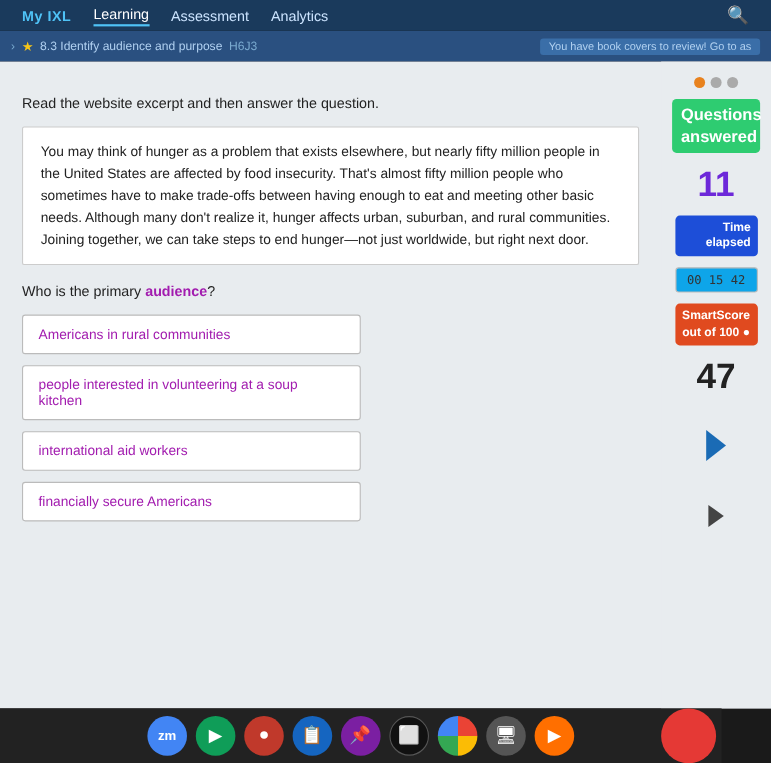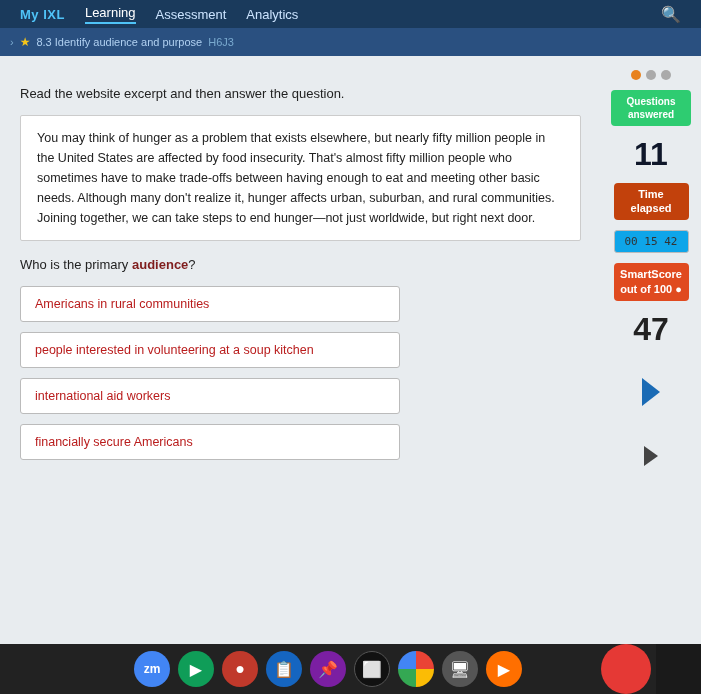--- a/index.html
+++ b/index.html
@@ -102,32 +102,32 @@
       color: #222;
       line-height: 1.6;
       border-radius: 2px;
     }
 
     .question-text {
       font-size: 13px;
       color: #222;
       margin-bottom: 14px;
     }
-    .question-text strong { color: #7f1d1d; font-weight: bold; }
+    .question-text strong { color: #a21caf; font-weight: bold; }
 
     .answer-option {
       background: #fff;
       border: 1px solid #bbb;
       border-radius: 3px;
       padding: 10px 14px;
       margin-bottom: 10px;
       font-size: 12.5px;
-      color: #b91c1c;
+      color: #a21caf;
       cursor: pointer;
-      width: 380px;
+      width: 308px;
     }
 
     
     .right-sidebar {
       width: 100px;
       background: #e8ecef;
       display: flex;
       flex-direction: column;
       align-items: center;
       padding: 10px 8px;
@@ -143,41 +143,41 @@
       width: 10px;
       height: 10px;
       border-radius: 50%;
     }
     .dot-orange { background: #e8821e; }
     .dot-gray { background: #aaa; }
 
     .questions-badge {
       background: #2ecc71;
       color: #fff;
-      font-size: 10px;
+      font-size: 15px;
       font-weight: bold;
       text-align: center;
       padding: 5px 8px;
       border-radius: 4px;
       width: 80px;
       line-height: 1.3;
     }
 
     .question-number {
       font-size: 32px;
       font-weight: bold;
-      color: #0f172a;
+      color: #6d28d9;
     }
 
     .time-badge {
-      background: #c2410c;
+      background: #1d4ed8;
       color: #fff;
       font-size: 11px;
       font-weight: bold;
-      text-align: center;
+      text-align: right;
       padding: 4px 6px;
       border-radius: 4px;
       width: 75px;
       line-height: 1.3;
     }
 
     .timer-display {
       background: #0ea5e9;
       border: 1px solid #bbb;
       border-radius: 3px;
@@ -269,20 +269,21 @@
   <a class="nav-link">Assessment</a>
   <a class="nav-link">Analytics</a>
   <span class="nav-search">🔍</span>
 </div>
 
 <div class="breadcrumb-bar">
   <span class="breadcrumb-sep">›</span>
   <span class="breadcrumb-star">★</span>
   <span class="breadcrumb-text">8.3 Identify audience and purpose</span>
   <span class="breadcrumb-sep">H6J3</span>
+  <span class="skill-badge">You have book covers to review! Go to as</span>
 </div>
 
 <div class="main-area">
 
   <div class="content-panel">
 
     <p class="instruction-text">Read the website excerpt and then answer the question.</p>
 
     <div class="passage-box">You may think of hunger as a problem that exists elsewhere, but nearly fifty million people in the United States are affected by food insecurity. That's almost fifty million people who sometimes have to make trade-offs between having enough to eat and meeting other basic needs. Although many don't realize it, hunger affects urban, suburban, and rural communities. Joining together, we can take steps to end hunger—not just worldwide, but right next door.</div>
 

